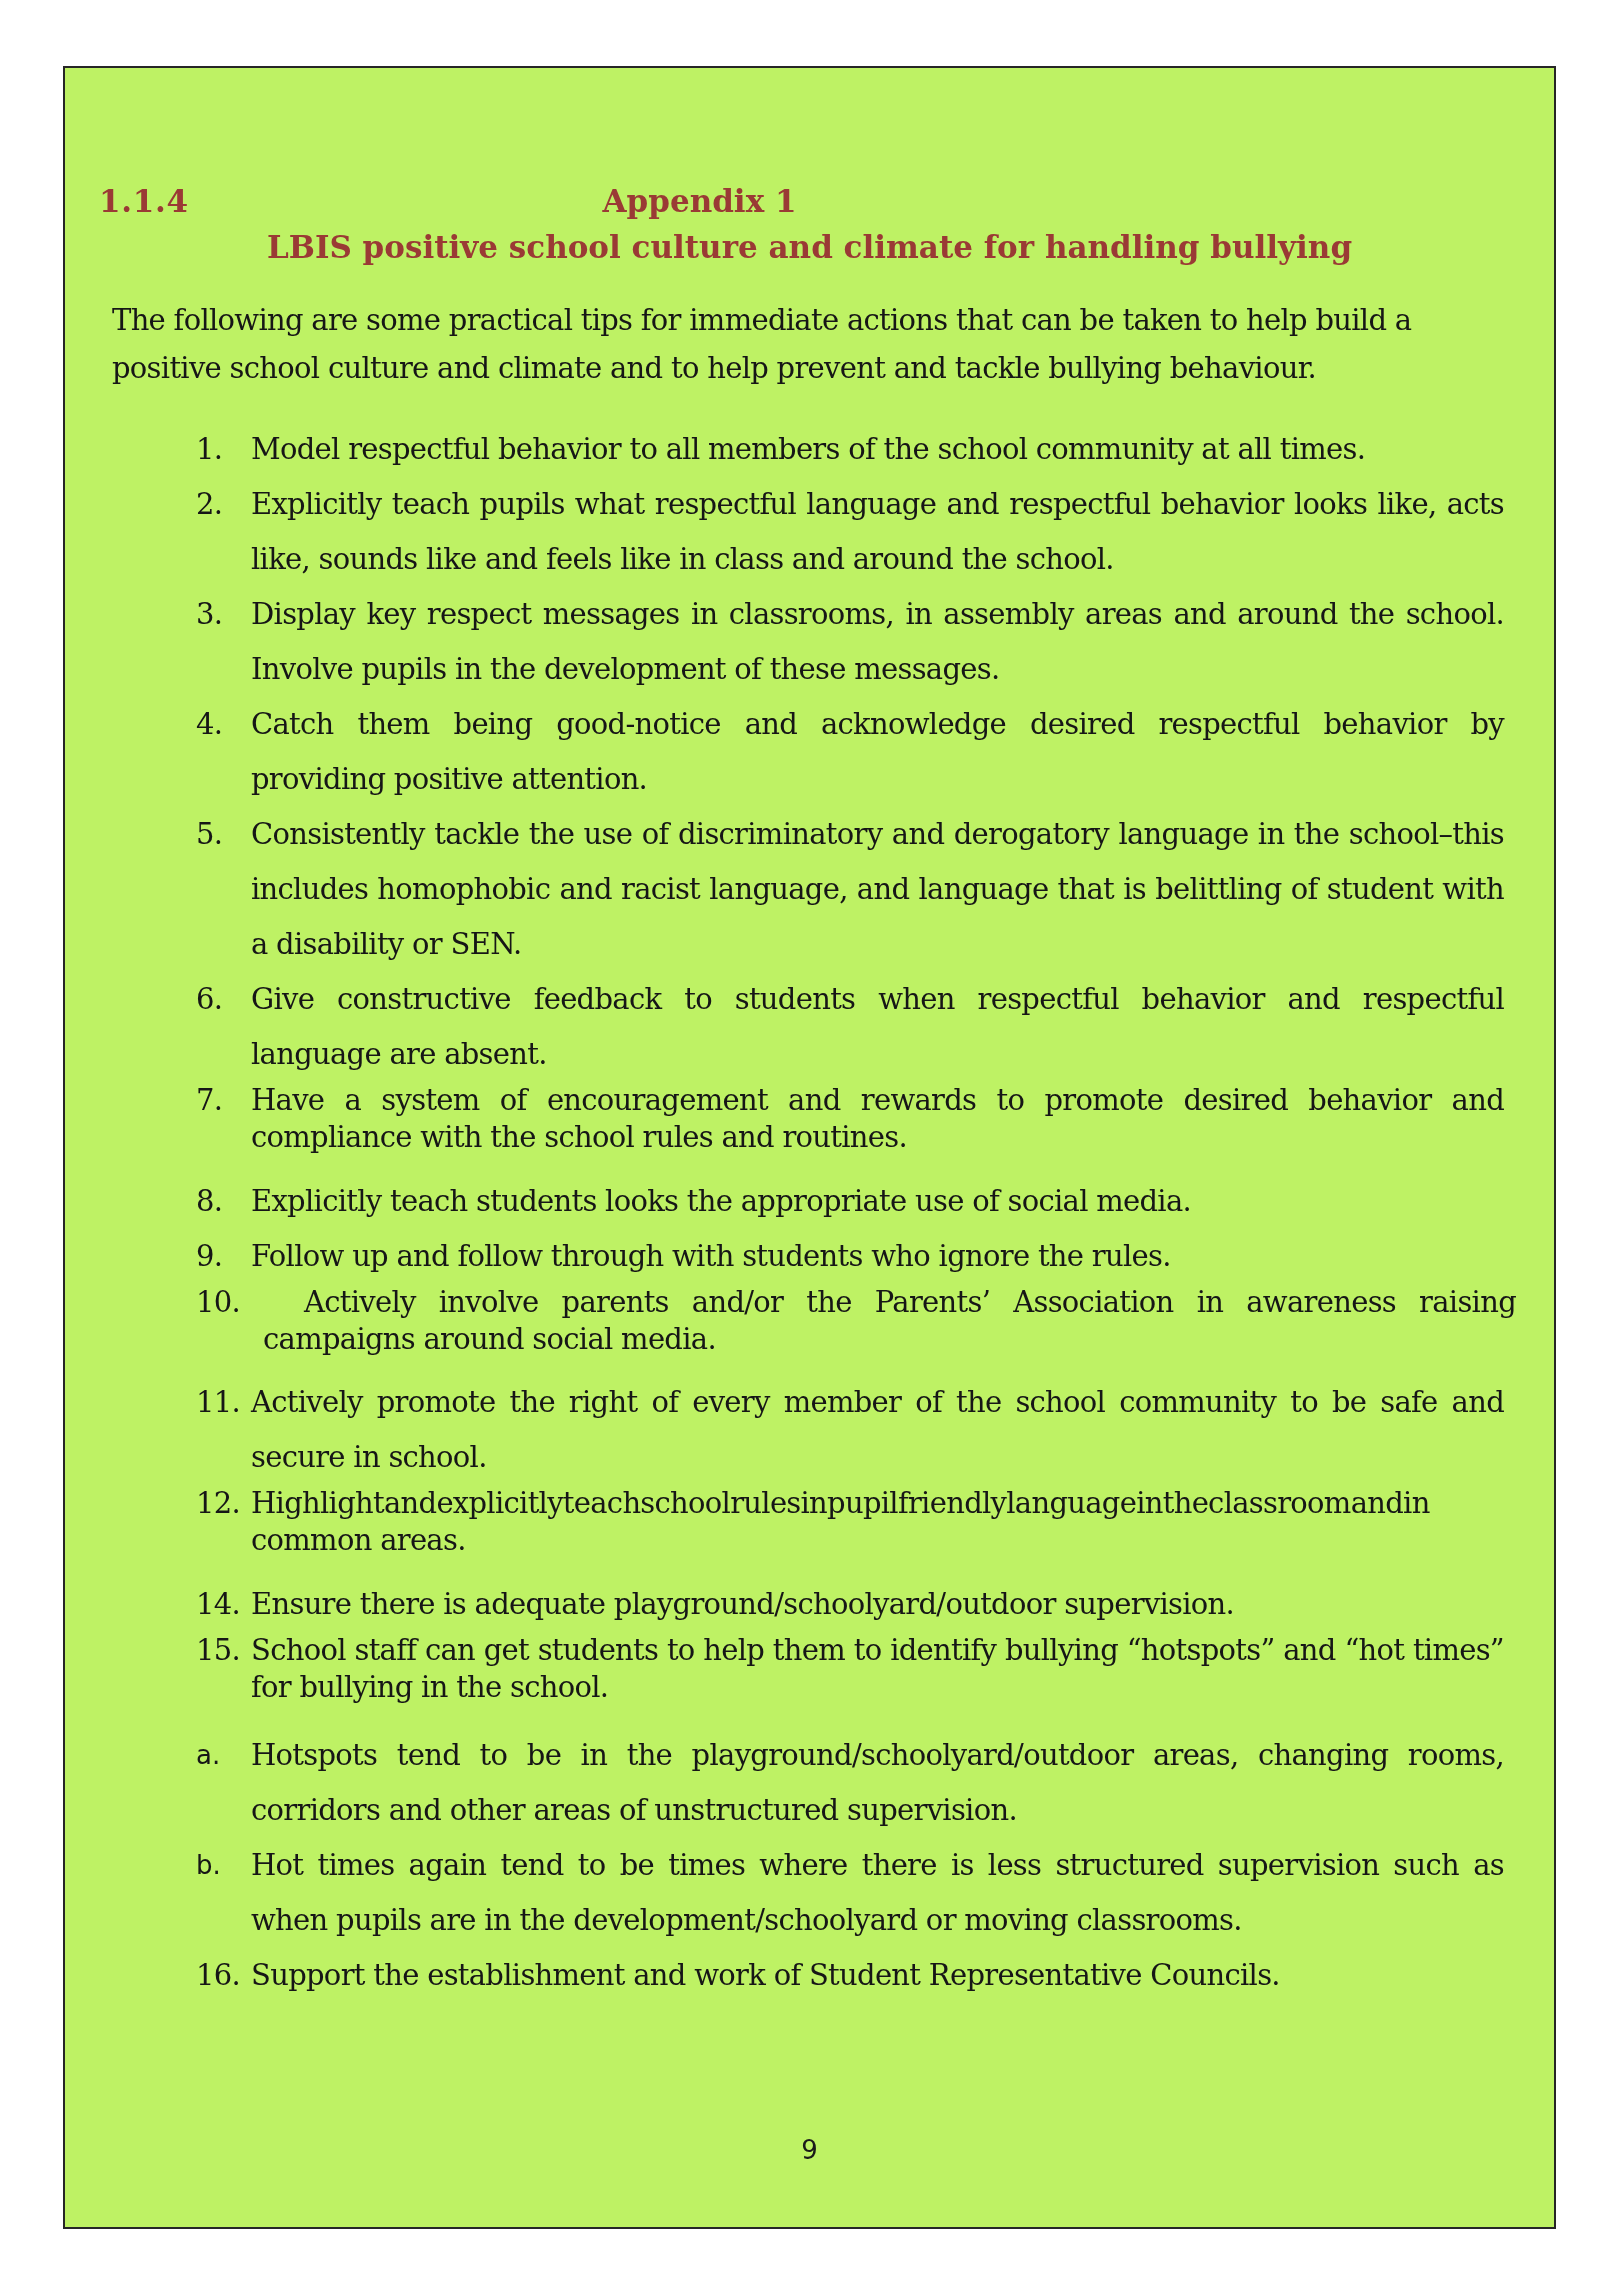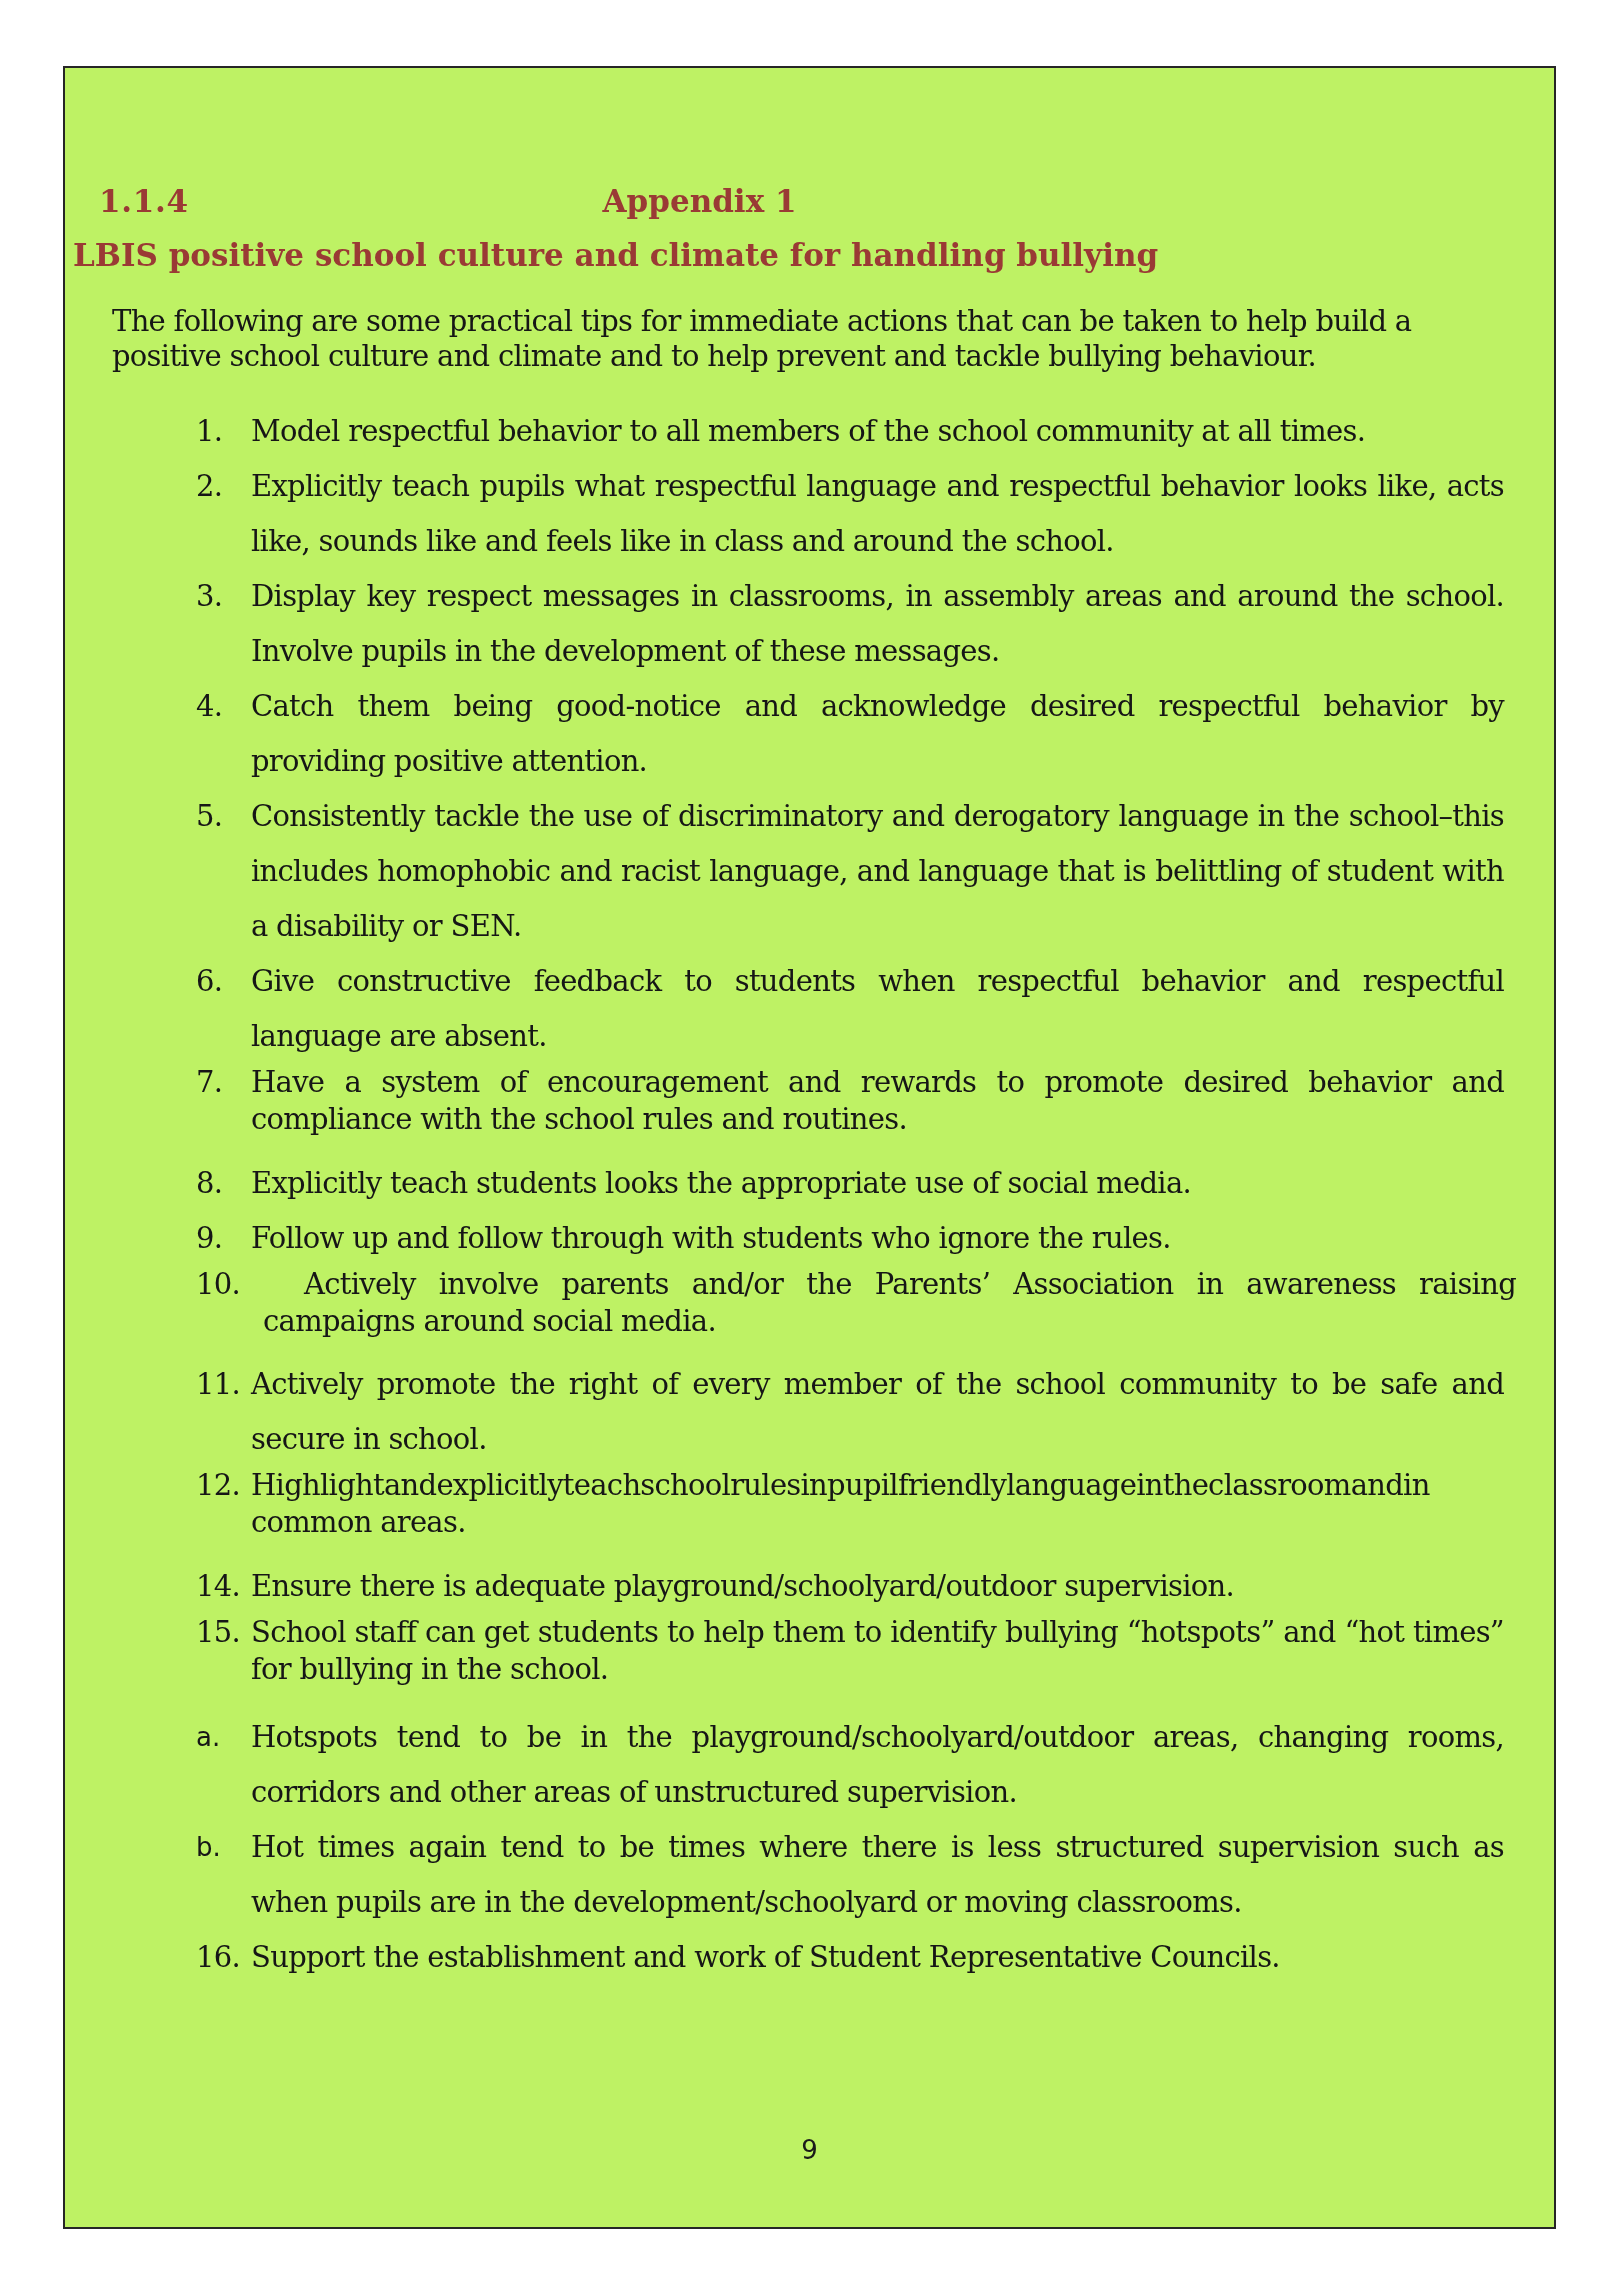--- a/index.html
+++ b/index.html
@@ -50,31 +50,32 @@
     top: 0;
     width: 1269px;
     margin: 0;
     text-align: center;
     font-size: 31px;
     font-weight: bold;
     line-height: 46px;
     color: var(--color-heading);
   }
   .subtitle {
-    margin: 8px;
+    margin: 0;
+    text-align: center;
     font-size: 31px;
     font-weight: bold;
     line-height: 46px;
     color: var(--color-heading);
   }
   .intro {
     margin: 26px 0 0 47px;
     width: 1400px;
     font-size: 29px;
-    line-height: 35px;
+    line-height: 48px;
     letter-spacing: -0.7px;
   }
   .list {
     margin-top: 30px;
     padding-left: 131px;
   }
   .item {
     display: flex;
     font-size: 29px;
     letter-spacing: -0.7px;

